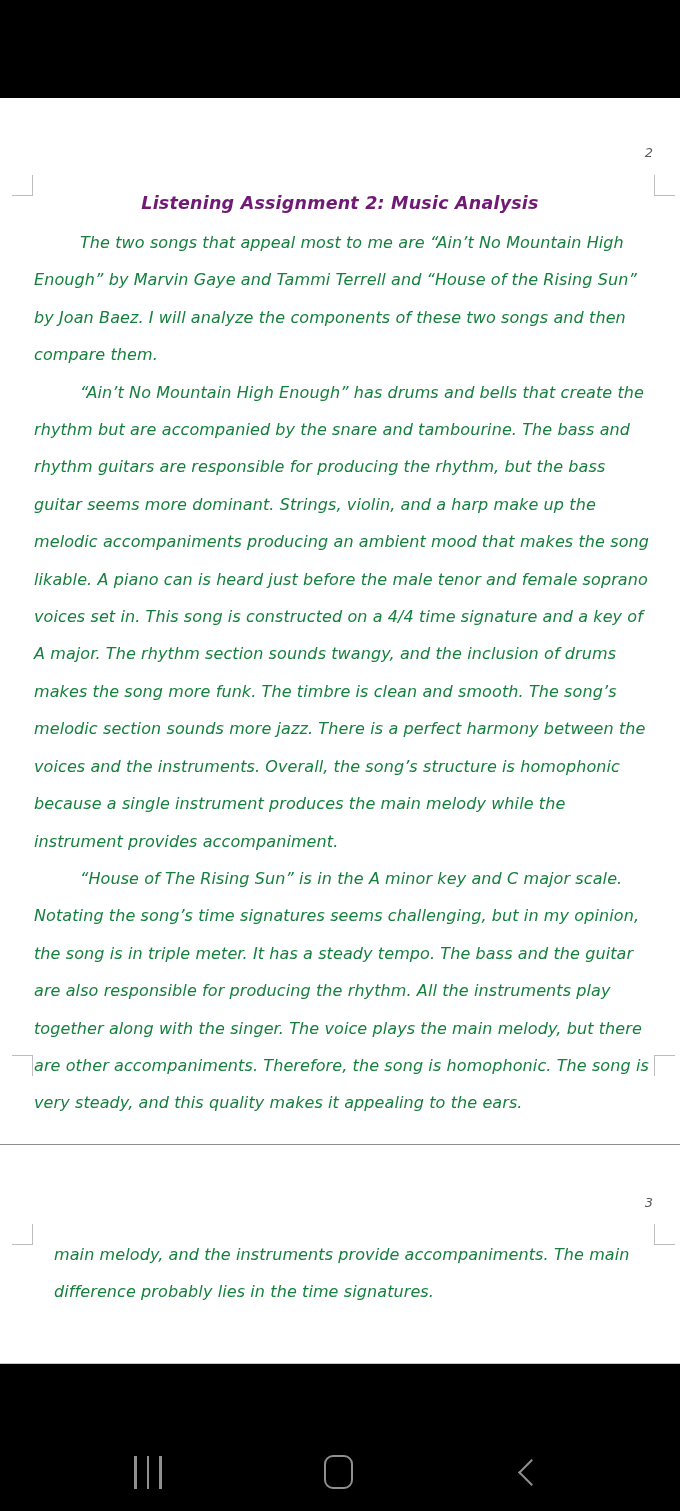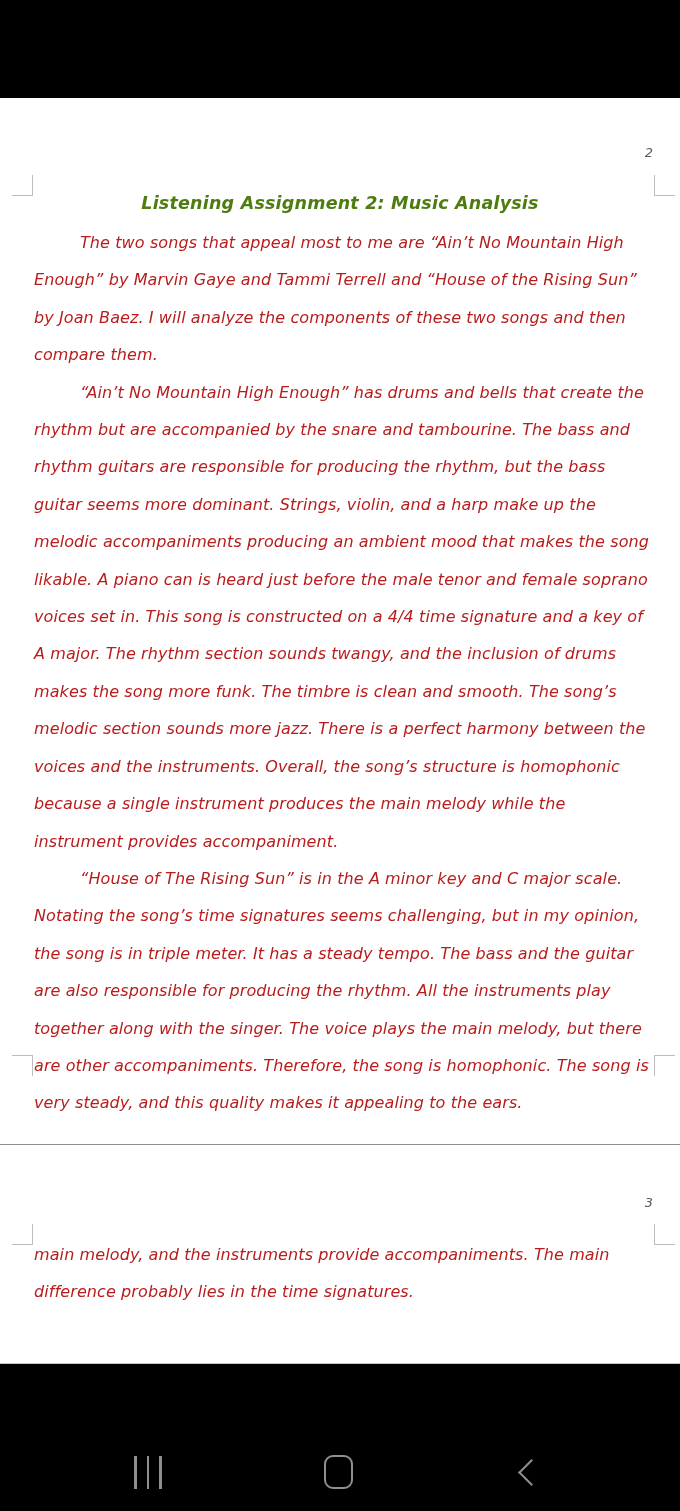--- a/index.html
+++ b/index.html
@@ -55,37 +55,37 @@
   .c-p3-tl { top: 1126px; left: 12px; }
   .c-p3-tr { top: 1126px; right: 5px; }
   .doc-title {
     position: absolute;
     top: 95px; left: 0; right: 0;
     margin: 0;
     text-align: center;
     font-style: italic;
     font-weight: bold;
     font-size: 17.5px;
-    color: #4d7c0f;
+    color: #701a75;
     letter-spacing: 0.2px;
   }
   .body-text {
     position: absolute;
     left: 34px;
     right: 30px;
     font-style: italic;
     font-size: 16px;
     line-height: 37.4px;
-    color: #b91c1c;
+    color: #15803d;
     letter-spacing: 0.1px;
   }
   .body-p2 { top: 126px; }
   .body-p3 { top: 1138px; }
   .body-text p { margin: 0; text-indent: 46px; }
-  .body-text p.no-indent { text-indent: 0; }
+  .body-text p.no-indent { text-indent: 0; margin-left: 20px; }
   .page-divider {
     position: absolute;
     left: 0; right: 0;
     top: 1046px;
     border-top: 1.5px solid #8f8f8f;
   }
   
   .nav-bar {
     position: absolute;
     left: 0; right: 0; bottom: 0;

